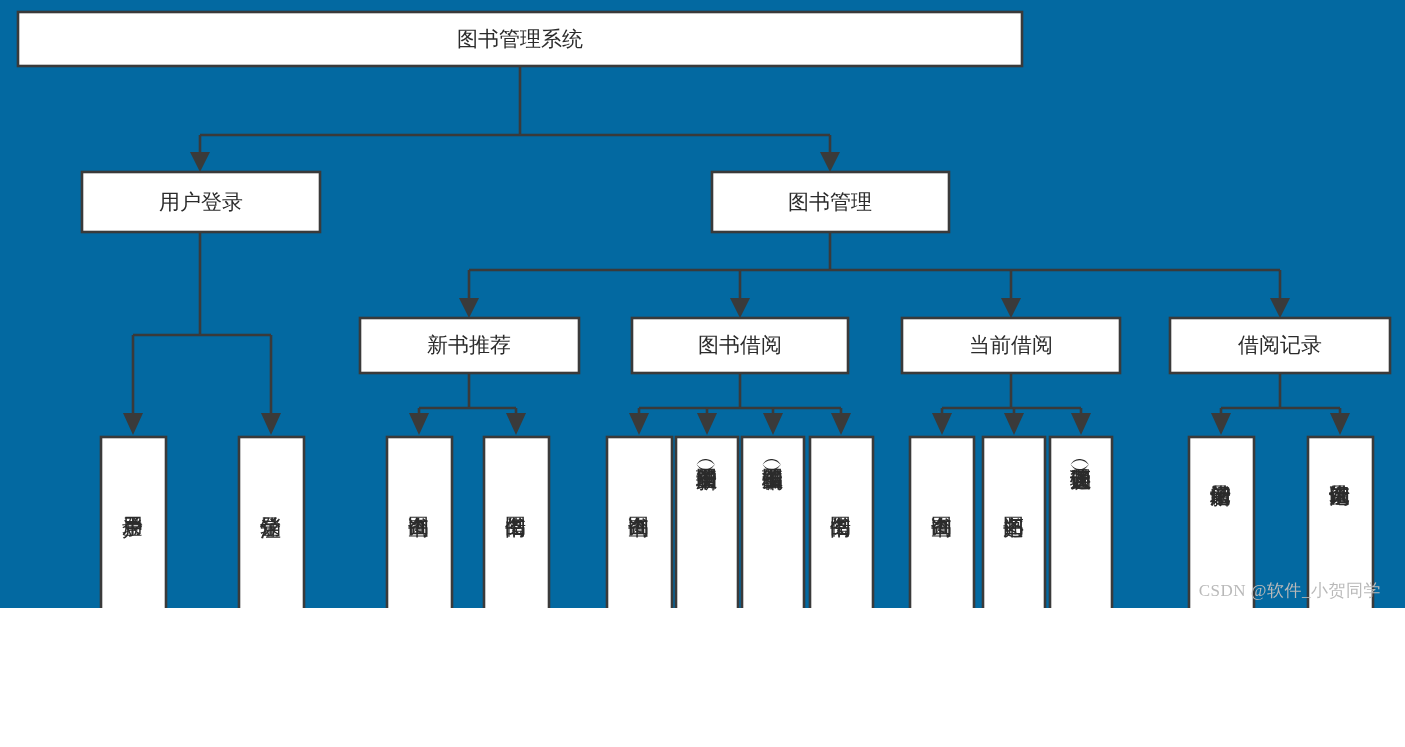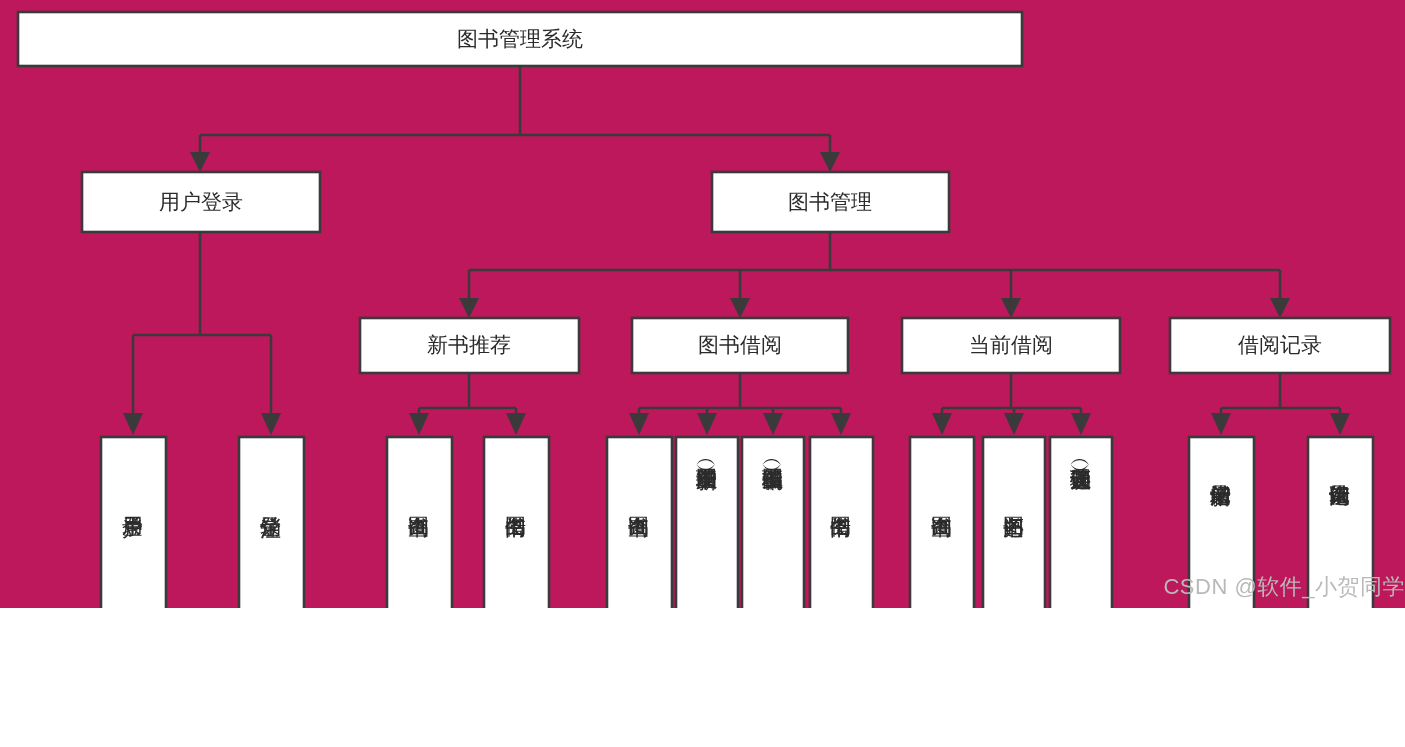--- a/index.html
+++ b/index.html
@@ -9,21 +9,21 @@
     background: #ffffff;
   }
   body {
     font-family: "Liberation Sans", "DejaVu Sans", sans-serif;
   }
   #diagram-root {
     position: relative;
     width: 1405px;
     height: 608px;
     overflow: hidden;
-    background: #be185d;
+    background: #0369a1;
   }
   svg#tree-svg {
     position: absolute;
     left: 0;
     top: 0;
     width: 1405px;
     height: 747px;
     display: block;
   }
   .node-box {
@@ -49,24 +49,24 @@
     dominant-baseline: middle;
   }
   .node-label-vertical {
     fill: #2b2b2b;
     font-family: "Liberation Sans", "DejaVu Sans", sans-serif;
     font-size: 21px;
     text-anchor: middle;
   }
   .watermark {
     position: absolute;
-    right: 0;
+    right: 24px;
     bottom: 6px;
-    font-family: Liberation Sans, sans-serif;
-    font-size: 22px;
+    font-family: Liberation Serif, serif;
+    font-size: 17px;
     color: #b9b9b9;
     letter-spacing: 0.5px;
     white-space: nowrap;
     pointer-events: none;
   }
 </style>
 </head>
 <body>
 
 <div id="diagram-root">

